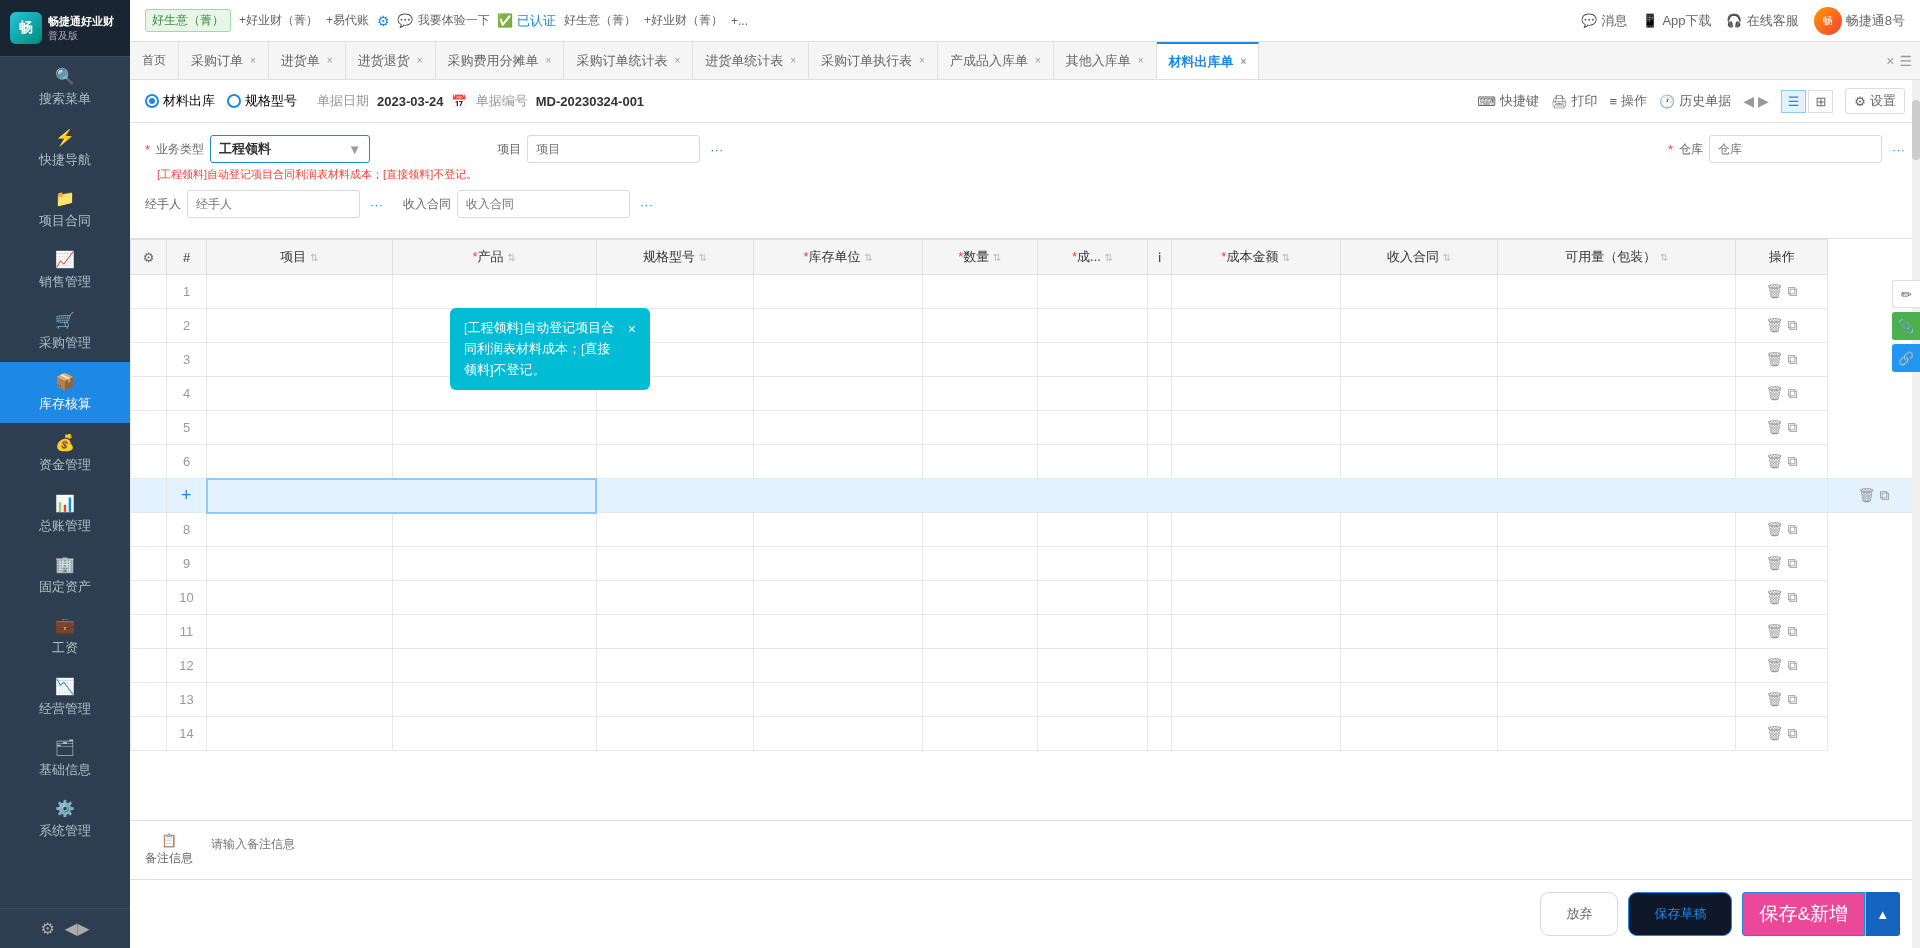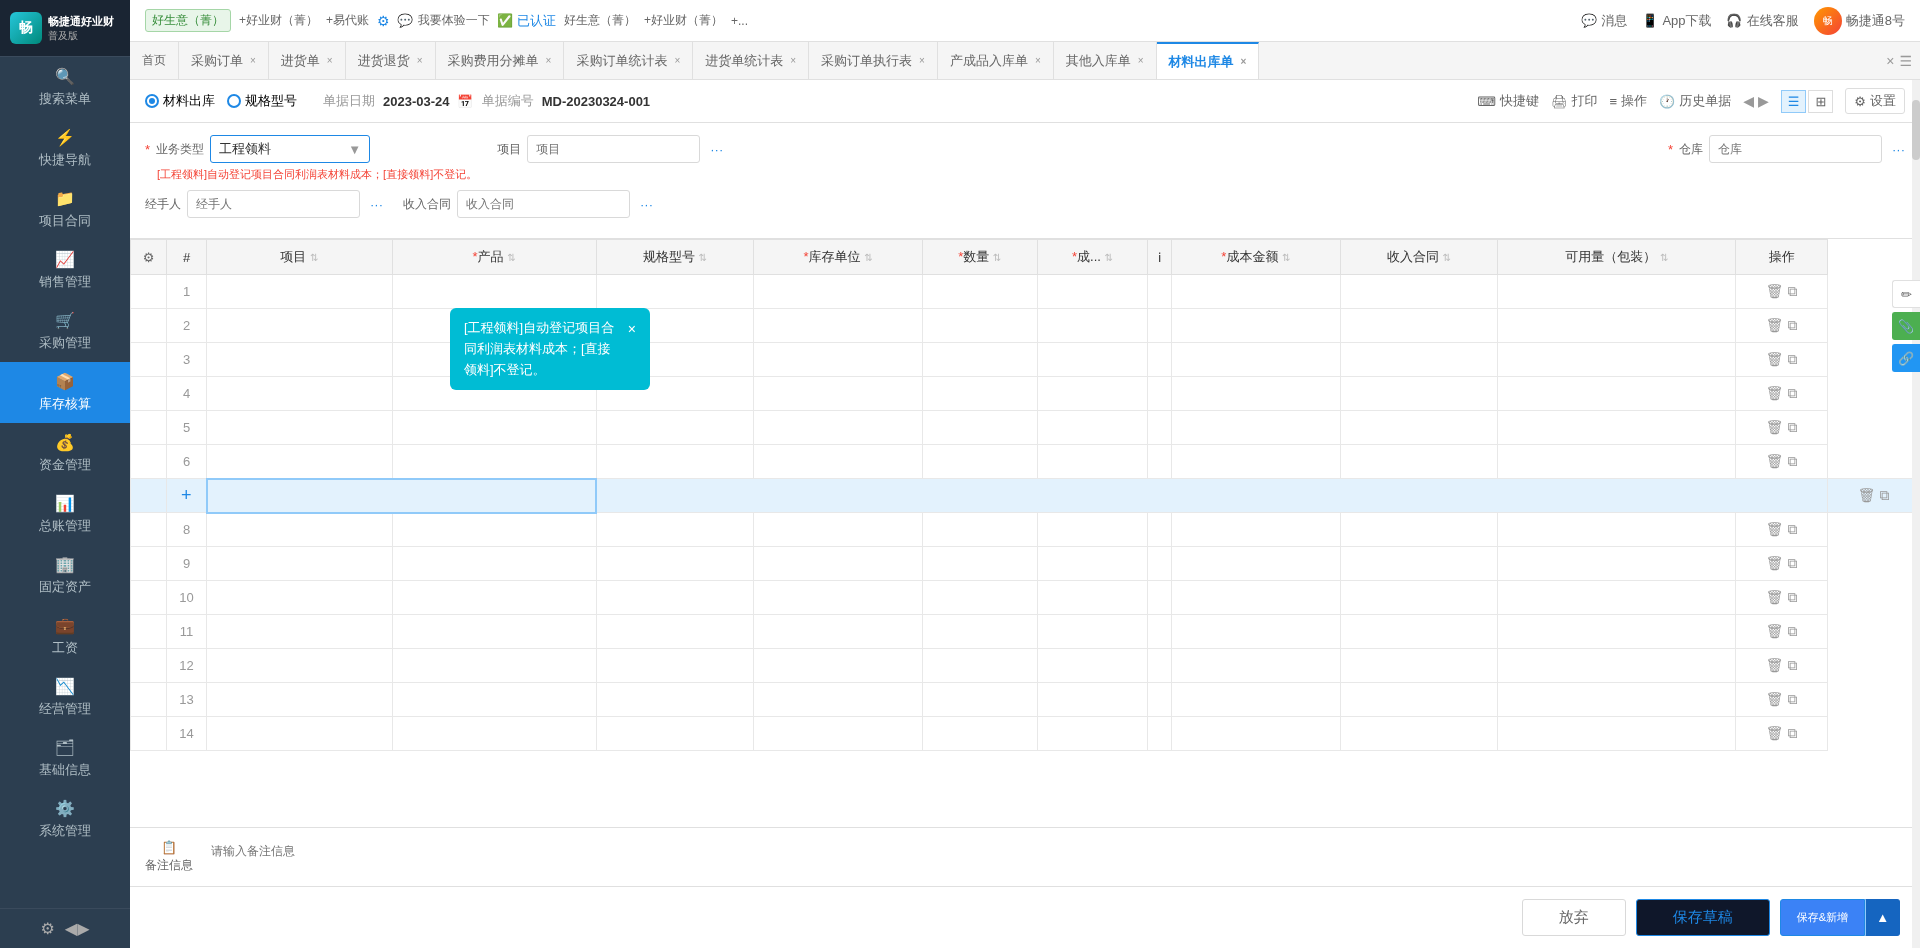--- a/index.html
+++ b/index.html
@@ -33,21 +33,21 @@
     .tab.active { background: #fff; color: #1e88e5; border-top: 2px solid #1e88e5; font-weight: bold; }
     .tab-close { color: #999; font-size: 10px; margin-left: 2px; cursor: pointer; }
     .tab-home { padding: 0 12px; height: 38px; display: flex; align-items: center; color: #666; font-size: 12px; cursor: pointer; border-right: 1px solid #e0e0e0; }
     .tabbar-right { margin-left: auto; display: flex; align-items: center; padding: 0 8px; gap: 5px; }
     .tabbar-right-btn { color: #999; cursor: pointer; font-size: 14px; }
 
     
     .content { flex: 1; overflow: auto; background: #fff; display: flex; flex-direction: column; }
 
     
-    .doc-toolbar { padding: 8px 15px; display: flex; align-items: center; gap: 26px; border-bottom: 1px solid #e0e0e0; flex-shrink: 0; }
+    .doc-toolbar { padding: 8px 15px; display: flex; align-items: center; gap: 20px; border-bottom: 1px solid #e0e0e0; flex-shrink: 0; }
     .radio-group { display: flex; align-items: center; gap: 12px; }
     .radio-item { display: flex; align-items: center; gap: 4px; cursor: pointer; }
     .radio-dot { width: 14px; height: 14px; border-radius: 50%; border: 2px solid #1e88e5; display: flex; align-items: center; justify-content: center; }
     .radio-dot.checked::after { content: ''; width: 6px; height: 6px; border-radius: 50%; background: #1e88e5; }
     .doc-meta { display: flex; align-items: center; gap: 8px; font-size: 12px; }
     .doc-meta-label { color: #999; }
     .doc-meta-value { color: #333; font-weight: bold; }
     .doc-toolbar-right { margin-left: auto; display: flex; align-items: center; gap: 12px; }
     .doc-toolbar-btn { display: flex; align-items: center; gap: 4px; color: #666; font-size: 12px; cursor: pointer; }
     .nav-arrows { display: flex; gap: 4px; }
@@ -58,21 +58,21 @@
     .settings-btn { display: flex; align-items: center; gap: 4px; padding: 3px 8px; border: 1px solid #ddd; border-radius: 3px; cursor: pointer; color: #666; font-size: 12px; }
 
     
     .form-area { padding: 12px 15px; border-bottom: 1px solid #e0e0e0; flex-shrink: 0; }
     .form-row { display: flex; align-items: flex-start; gap: 20px; margin-bottom: 8px; flex-wrap: wrap; }
     .form-field { display: flex; align-items: center; gap: 6px; }
     .form-label { color: #666; font-size: 12px; white-space: nowrap; }
     .form-required { color: #f44336; }
     .form-input { border: 1px solid #d9d9d9; border-radius: 3px; padding: 4px 8px; font-size: 12px; min-width: 120px; color: #333; height: 28px; }
     .form-select { border: 1px solid #d9d9d9; border-radius: 3px; padding: 4px 8px; font-size: 12px; min-width: 140px; color: #333; height: 28px; display: flex; align-items: center; justify-content: space-between; cursor: pointer; position: relative; }
-    .form-select-filled { background: #fff; border-color: #1e88e5; color: #333; font-weight: 400; gap: 36px; }
+    .form-select-filled { background: #fff; border-color: #1e88e5; color: #333; font-weight: 700; gap: 36px; }
     .form-dots { color: #1e88e5; cursor: pointer; margin-left: 4px; }
 
     
     .tooltip-popup { position: absolute; background: #00bcd4; color: #fff; border-radius: 6px; padding: 10px 14px; font-size: 12px; line-height: 1.6; z-index: 100; width: 200px; left: 320px; top: 185px; }
     .tooltip-close { float: right; cursor: pointer; font-size: 14px; color: #fff; margin-left: 10px; }
 
     
     .table-container { flex: 1; overflow: auto; position: relative; }
     table { width: 100%; border-collapse: collapse; font-size: 12px; }
     thead tr { background: #f5f5f5; }
@@ -87,25 +87,25 @@
     .gear-th { background: #f5f5f5; cursor: pointer; color: #666; }
     .required-star { color: #f44336; }
     .sort-icon { color: #bbb; font-size: 10px; cursor: pointer; }
 
     
     .notes-area { padding: 12px 15px; display: flex; align-items: flex-start; gap: 10px; border-top: 1px solid #e0e0e0; }
     .notes-input { border: none; outline: none; width: 100%; color: #999; font-size: 12px; padding: 4px 0; }
 
     
     .footer { padding: 12px 20px; display: flex; justify-content: flex-end; gap: 10px; border-top: 1px solid #e0e0e0; background: #fff; flex-shrink: 0; }
-    .btn { padding: 8px 36px; border-radius: 3px; cursor: pointer; font-size: 15px; border: 1px solid transparent; }
+    .btn { padding: 8px 25px; border-radius: 9px; cursor: pointer; font-size: 13px; border: 1px solid transparent; }
     .btn-default { background: #fff; border-color: #d9d9d9; color: #666; }
     .btn-secondary { background: #0f172a; border-color: #1e88e5; color: #1e88e5; }
     .btn-primary-split { display: flex; }
-    .btn-primary-main { background: #3b82f6; color: #fff; padding: 8px 16px; border-radius: 3px 0 0 3px; cursor: pointer; font-size: 11px; border: 1px solid #1e88e5; }
+    .btn-primary-main { background: #ec4899; color: #fff; padding: 8px 16px; border-radius: 3px 0 0 3px; cursor: pointer; font-size: 19px; border: 1px solid #1e88e5; }
     .btn-primary-arrow { background: #1565c0; color: #fff; padding: 8px 10px; border-radius: 0 3px 3px 0; cursor: pointer; font-size: 13px; border: 1px solid #1565c0; border-left: 1px solid #90caf9; }
 
     .form-field-group { display: flex; flex-direction: column; gap: 4px; }
   </style>
 </head>
 <body>
 
 <div class="sidebar">
   <div class="sidebar-logo">
     <div style="width:32px;height:32px;border-radius:6px;background:linear-gradient(135deg,#26c6da,#00897b);display:flex;align-items:center;justify-content:center;color:#fff;font-size:14px;font-weight:bold;">畅</div>

